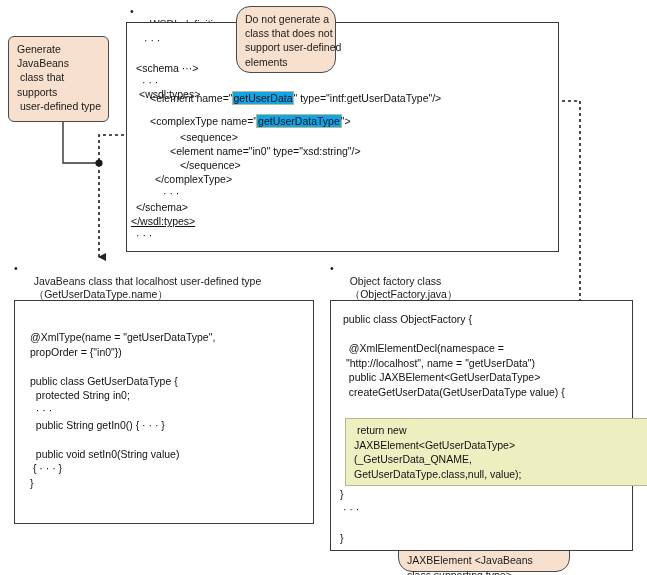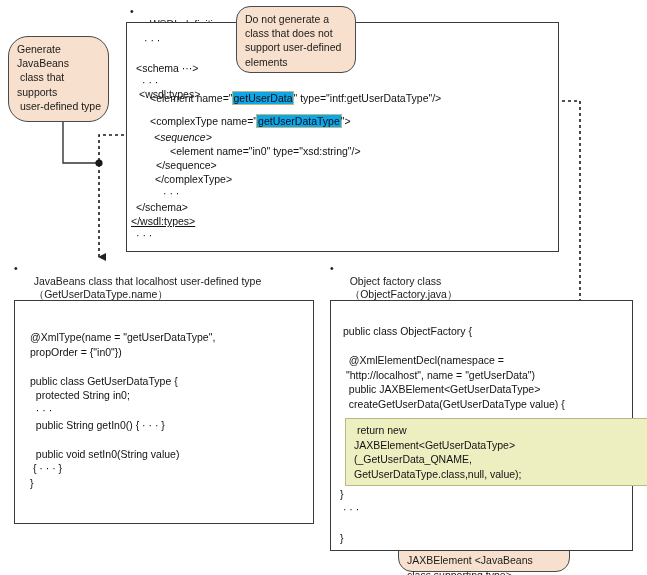--- a/index.html
+++ b/index.html
@@ -84,21 +84,21 @@
     background: #f7e0cd;
     border: 1.2px solid #4a4a4a;
     border-radius: 14px;
     box-sizing: border-box;
     font-size: 10.5px;
     line-height: 14.2px;
     color: #1a1a1a;
     white-space: pre;
     padding: 5px 8px;
   }
-  .callout.tall { border-radius: 20px; }
+  .callout.tall { border-radius: 6px; }
 </style>
 </head>
 <body>
 
 <div class="canvas">
 
   <svg class="wires" viewBox="0 0 647 575" xmlns="http://www.w3.org/2000/svg">
     <defs>
       <marker id="arrowSolid" markerWidth="9" markerHeight="9" refX="4" refY="7" orient="auto" markerUnits="userSpaceOnUse">
         <path d="M0,0 L8,0 L4,8 z" fill="#222222"></path>
@@ -128,36 +128,36 @@
 
   <div class="code" style="left:144px; top:33px;">· · ·</div>
   <div class="code" style="left:139px; top:47px;margin-top:40px;">&lt;wsdl:types&gt;</div>
   <div class="code" style="left:136px; top:61px;">&lt;schema ···&gt;</div>
   <div class="code" style="left:142px; top:75px;">· · ·</div>
 
   <div class="code" style="left:150px; top:91px;"><span>&lt;element name="</span><span class="hl">getUserData</span><span>" type="intf:getUserDataType"/&gt;</span></div>
 
   <div class="code" style="left:150px; top:114px;"><span>&lt;complexType name="</span><span class="hl">getUserDataType</span><span>"&gt;</span></div>
 
-  <div class="code" style="left:154px; top:130px;font-style:italic;">&lt;sequence&gt;</div>
+  <div class="code" style="left:180px; top:130px;">&lt;sequence&gt;</div>
   <div class="code" style="left:170px; top:144px;">&lt;element name="in0" type="xsd:string"/&gt;</div>
-  <div class="code" style="left:156px; top:158px;text-align:right;">&lt;/sequence&gt;</div>
+  <div class="code" style="left:180px; top:158px;text-align:right;">&lt;/sequence&gt;</div>
   <div class="code" style="left:155px; top:172px;">&lt;/complexType&gt;</div>
   <div class="code" style="left:163px; top:186px;">· · ·</div>
   <div class="code" style="left:136px; top:200px;">&lt;/schema&gt;</div>
   <div class="code" style="left:131px; top:214px;text-decoration:underline;">&lt;/wsdl:types&gt;</div>
   <div class="code" style="left:136px; top:228px;">· · ·</div>
 
   <div class="callout tall" style="left:8px; top:36px; width:101px; height:86px;">Generate
 JavaBeans
  class that
 supports
  user-defined type</div>
 
-  <div class="callout" style="left:236px; top:6px; width:120px; height:67px;">Do not generate a
+  <div class="callout" style="left:236px; top:6px; width:100px; height:67px;">Do not generate a
 class that does not
 support user-defined
 elements</div>
 
   <div class="callout" style="left:398px; top:519px; width:172px; height:53px;">The create method for user-
 defined element returns
 JAXBElement &lt;JavaBeans
 class supporting type&gt;</div>
 
   <div class="caption" style="left:22px; top:262px;">
@@ -182,21 +182,21 @@
 
   <div class="caption" style="left:338px; top:262px;">
     <span class="bullet">•</span><span>Object factory class</span>
   </div>
   <div class="caption" style="left:338px; top:275px;">
     <span>（ObjectFactory.java）</span>
   </div>
 
   <div class="panel" style="left:330px; top:300px; width:303px; height:251px;"></div>
 
-  <div class="code" style="left:343px; top:312px;margin-top:12px;">public class ObjectFactory {
+  <div class="code" style="left:343px; top:312px;">public class ObjectFactory {
 
   @XmlElementDecl(namespace =
  "http://localhost", name = "getUserData")
   public JAXBElement&lt;GetUserDataType&gt;
   createGetUserData(GetUserDataType value) {</div>
 
   <div class="hlblock" style="left:345px; top:418px; width:320px; height:68px;">
     <span class="code"> return new
 JAXBElement&lt;GetUserDataType&gt;
 (_GetUserData_QNAME,

